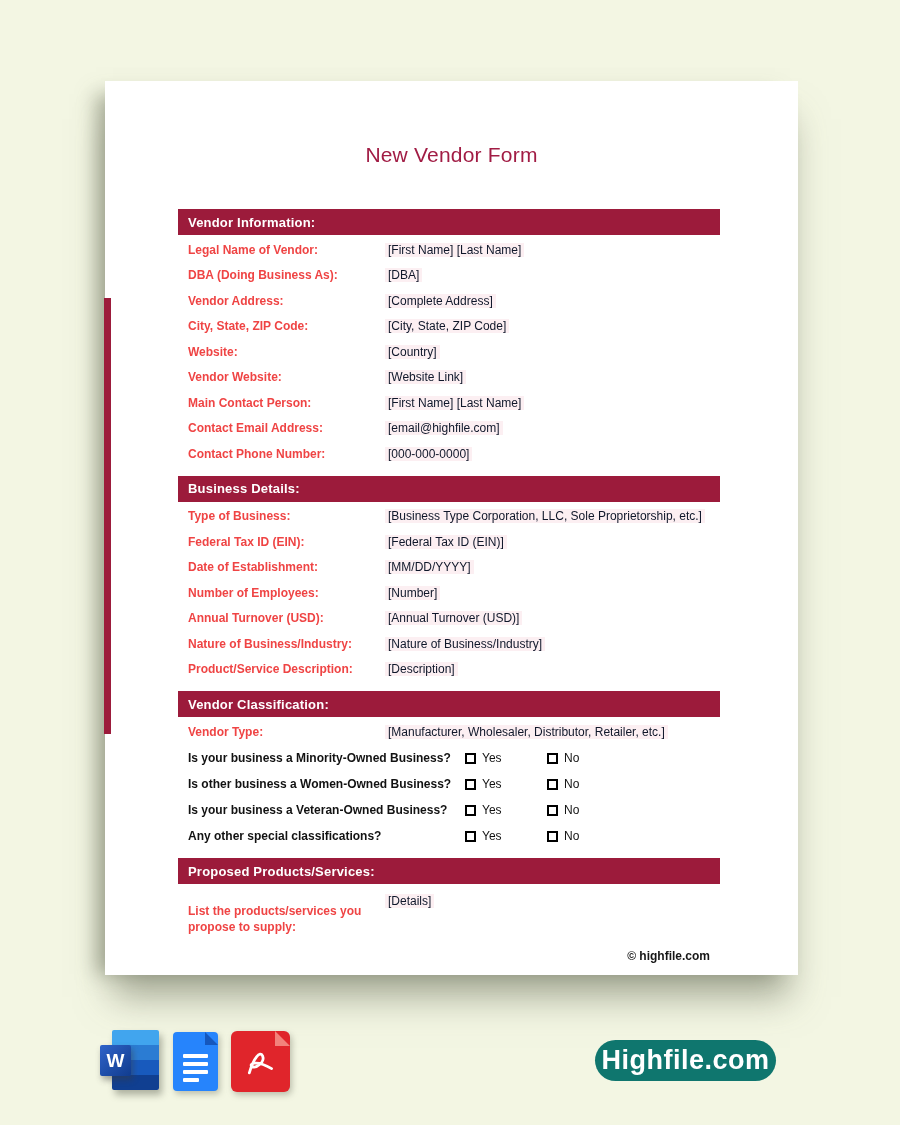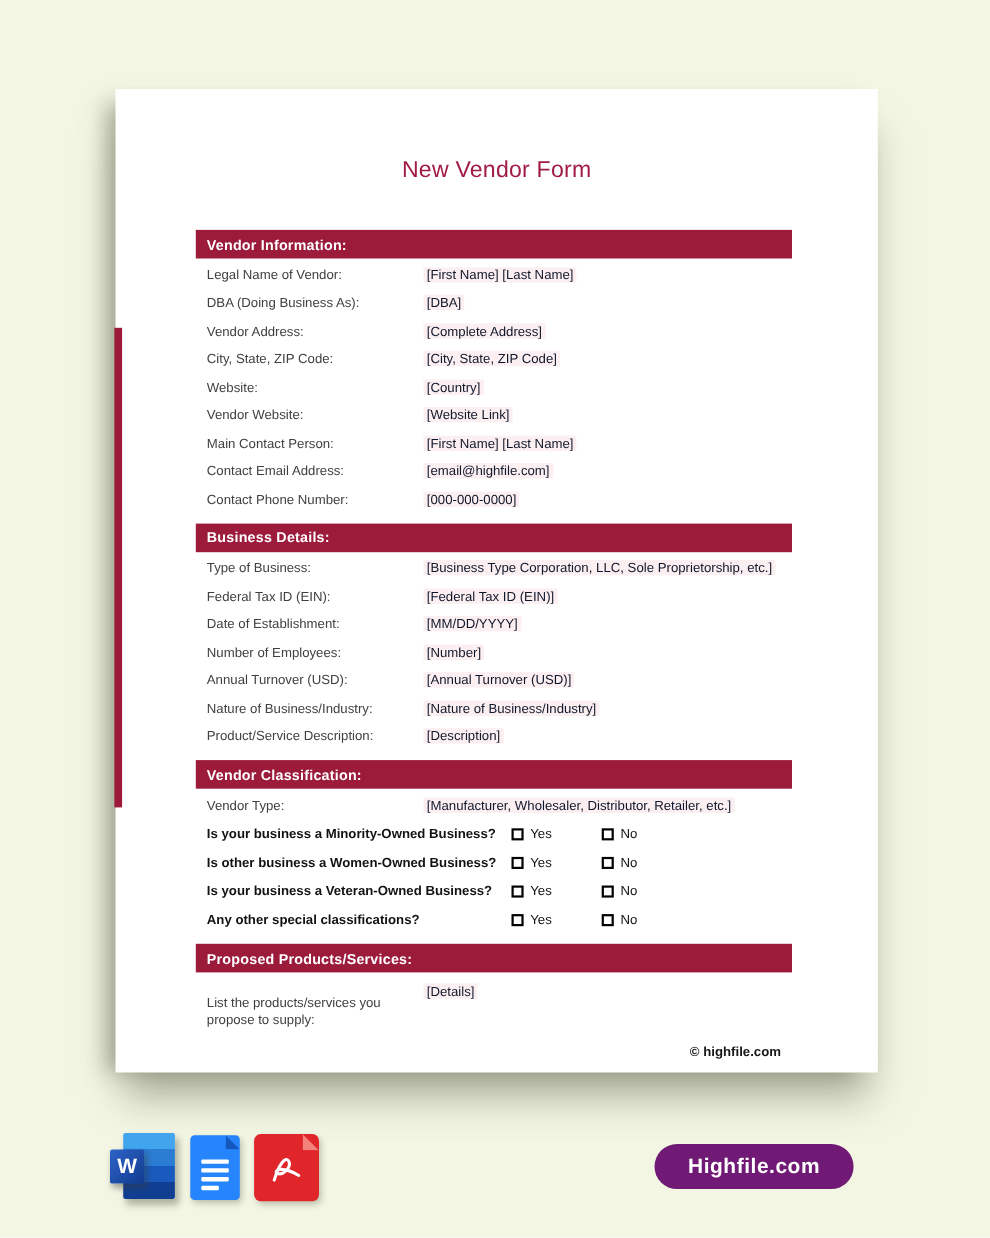--- a/index.html
+++ b/index.html
@@ -31,21 +31,21 @@
     height:26px; background:#9c1b3b; color:#ffffff;
     font-weight:bold; font-size:13px; letter-spacing:.2px;
     display:flex; align-items:center; padding-left:10px;
   }
   .sec-gap { margin-top:9px; }
   .rows { padding-top:2px; }
   .row {
     height:25.5px; display:flex; align-items:center;
     padding-left:10px; font-size:12px; color:#1c1b1b;
   }
-  .lbl { width:197px; flex:none; font-weight:normal; color:#404040; }
+  .lbl { width:197px; flex:none; font-weight:bold; color:#ef4444; }
   .val { background:#fceff2; padding:0 3px; color:#0f172a; white-space:nowrap; }
   
   .qrow { height:26px; }
   .qlbl { width:277px; flex:none; font-weight:bold; color:#121212; font-size:12px; }
   .chk { display:flex; align-items:center; font-weight:normal; color:#121212; font-size:12px; }
   .chk.yes { width:82px; flex:none; }
   .box { width:11px; height:11px; border:2px solid #000; background:#fff; margin-right:6px; flex:none; }
   
   .row.tall { height:auto; align-items:flex-start; margin-top:8px; }
   .lbl.two-line { line-height:1.3;margin-top:12px; }
@@ -82,23 +82,23 @@
   .pdf-icon {
     position:relative; width:59px; height:61px; margin-top:1px;
     background:#e0252b; border-radius:6px;
     filter:drop-shadow(2px 3px 3px rgba(85,90,72,.35));
   }
   .pdf-fold { position:absolute; top:0; right:0; width:15px; height:15px;
     background:#f2827b; clip-path:polygon(0 0,100% 100%,0 100%); border-top-right-radius:6px; }
   .pdf-mark { position:absolute; left:50%; top:50%; transform:translate(-50%,-46%); }
   .site-badge {
     position:absolute; left:595px; top:1040px; width:181px; height:41px;
-    background:#701a75; border-radius:21px;
+    background:#0f766e; border-radius:21px;
     display:flex; align-items:center; justify-content:center;
-    color:#ffffff; font-weight:bold; font-size:19px; letter-spacing:.5px;
+    color:#ffffff; font-weight:bold; font-size:27px; letter-spacing:.5px;
   }
 </style>
 </head>
 <body>
 
 <div class="page">
   <div class="accent-stripe"></div>
   <h1 class="doc-title">New Vendor Form</h1>
 
   <div class="content">

